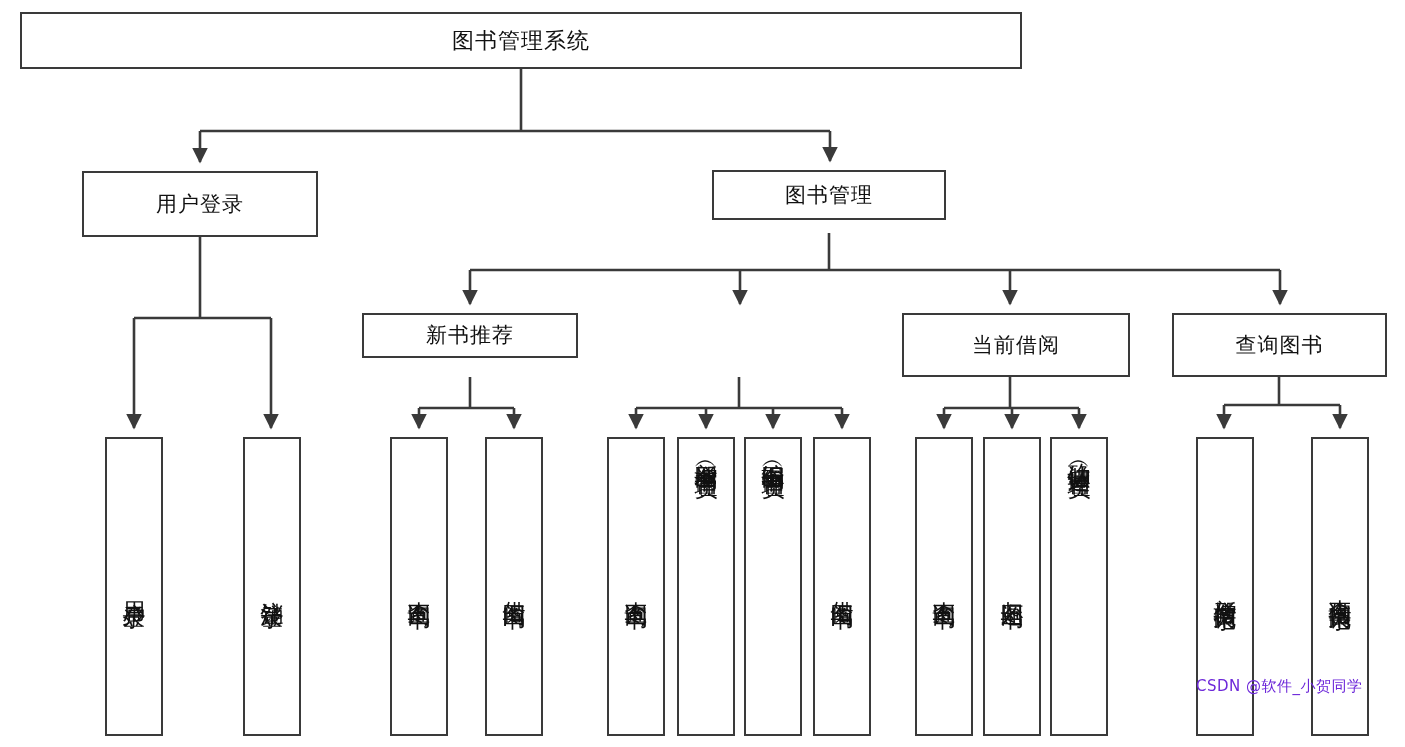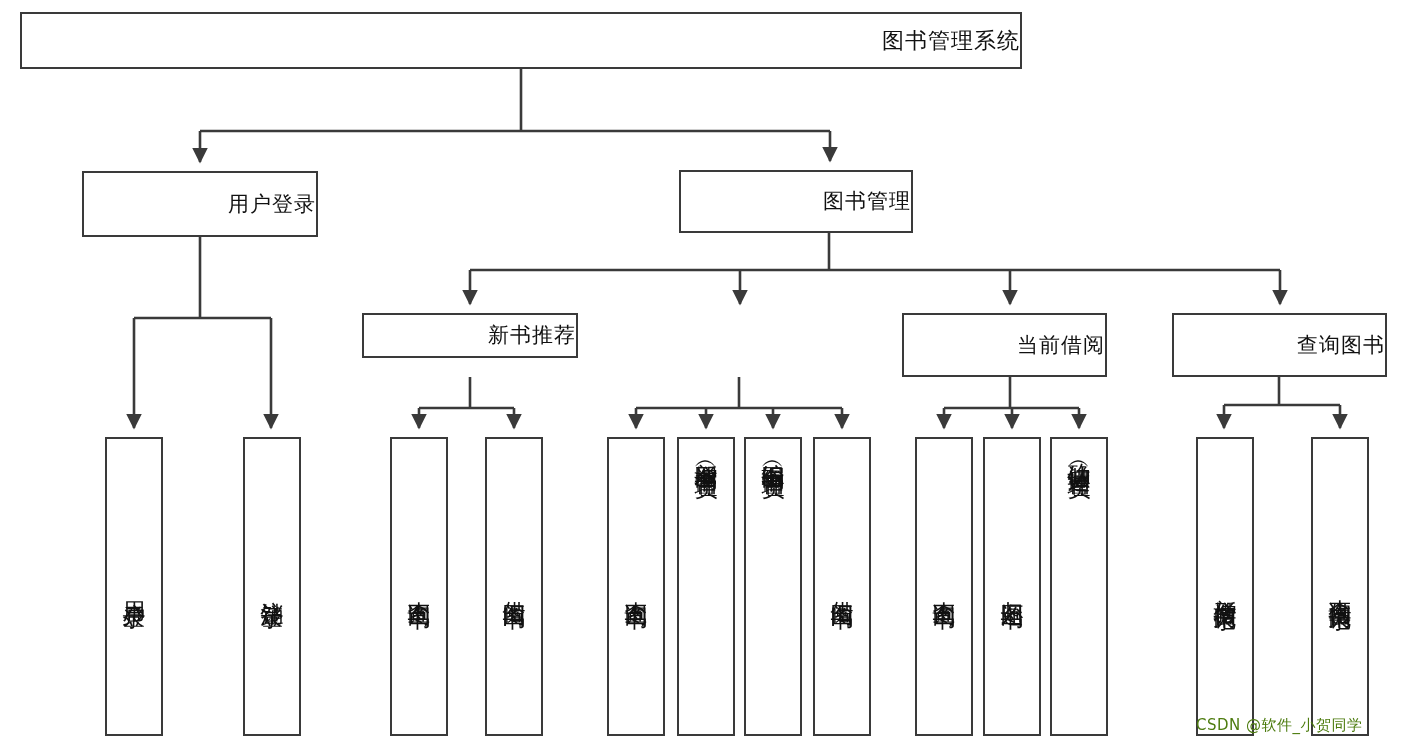--- a/index.html
+++ b/index.html
@@ -21,42 +21,42 @@
     width:1405px; height:747px;
     pointer-events:none;
   }
   .node{
     position:absolute;
     box-sizing:border-box;
     background:#ffffff;
     border:2.5px solid #3a3a3a;
     display:flex;
     align-items:center;
-    justify-content:flex-end;
+    justify-content:center;
     z-index:2;
   }
   .node .label{
     font-size:21px;
     line-height:1.15;
     letter-spacing:1px;
     color:#111111;
     white-space:nowrap;
   }
   
   #node-root{ left:20px; top:12px; width:1002px; height:57px; }
   #node-root .label{ font-size:22px; }
 
   
   #node-user-login{ left:82px;  top:171px; width:236px; height:66px; }
-  #node-book-mgmt{  left:679px; top:170px; width:234px; height:63px; }
+  #node-book-mgmt{  left:712px; top:170px; width:234px; height:50px; }
 
   
   #node-new-book-rec{ left:362px;  top:313px; width:216px; height:45px; }
   #node-book-borrow{  left:632px;  top:313px; width:215px; height:64px; }
-  #node-current-borrow{ left:902px;top:313px; width:205px; height:64px; }
+  #node-current-borrow{ left:902px;top:313px; width:228px; height:64px; }
   #node-borrow-record{ left:1172px;top:313px; width:215px; height:64px; }
 
   
   .leaf{
     position:absolute;
     box-sizing:border-box;
     background:#ffffff;
     border:2.5px solid #3a3a3a;
     top:437px;
     height:299px;
@@ -74,23 +74,23 @@
     line-height:1.18;
     letter-spacing:2px;
     color:#111111;
     padding:6px 0;
     white-space:nowrap;
   }
 
   #watermark{
     position:absolute;
     left:1196px;
-    top:716px;
+    top:677px;
     font-size:15px;
-    color:#4d7c0f;
+    color:#6d28d9;
     letter-spacing:.5px;
     z-index:5;
     white-space:nowrap;
   }
 </style>
 </head>
 <body>
 
 <div id="canvas">
 

